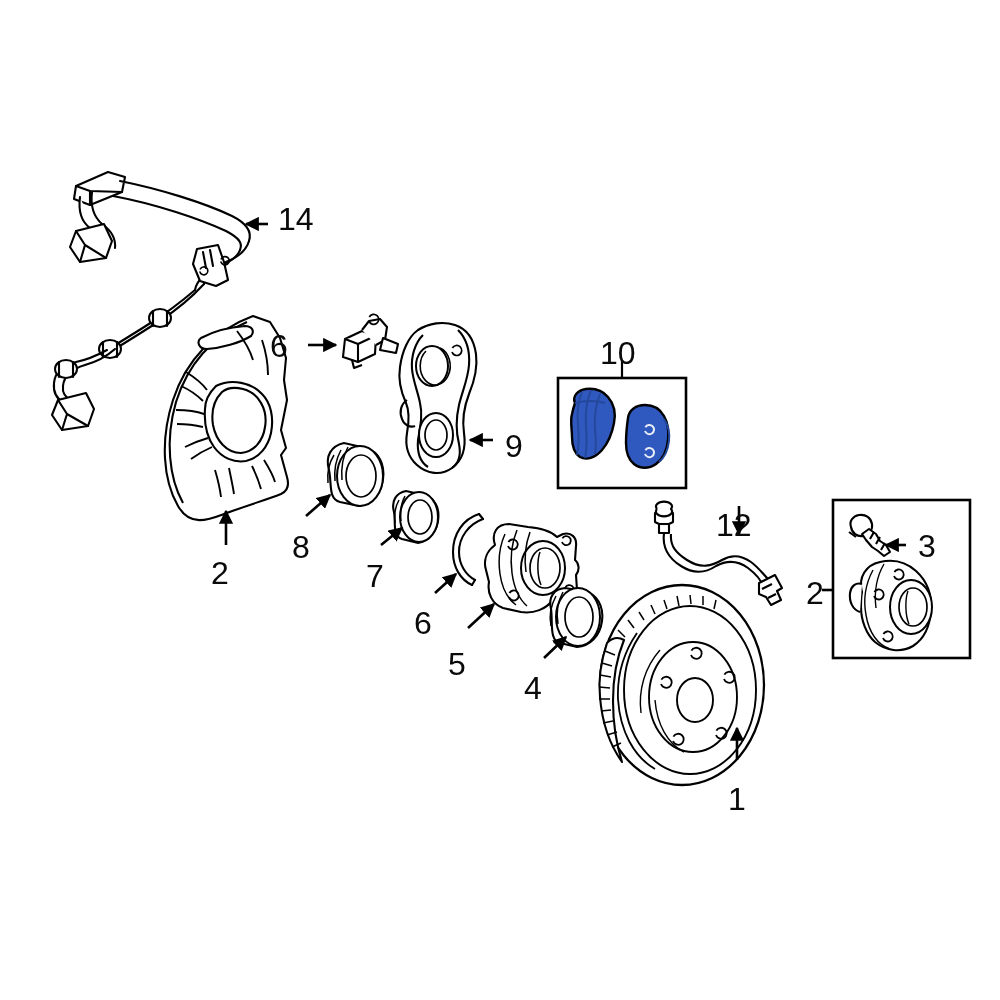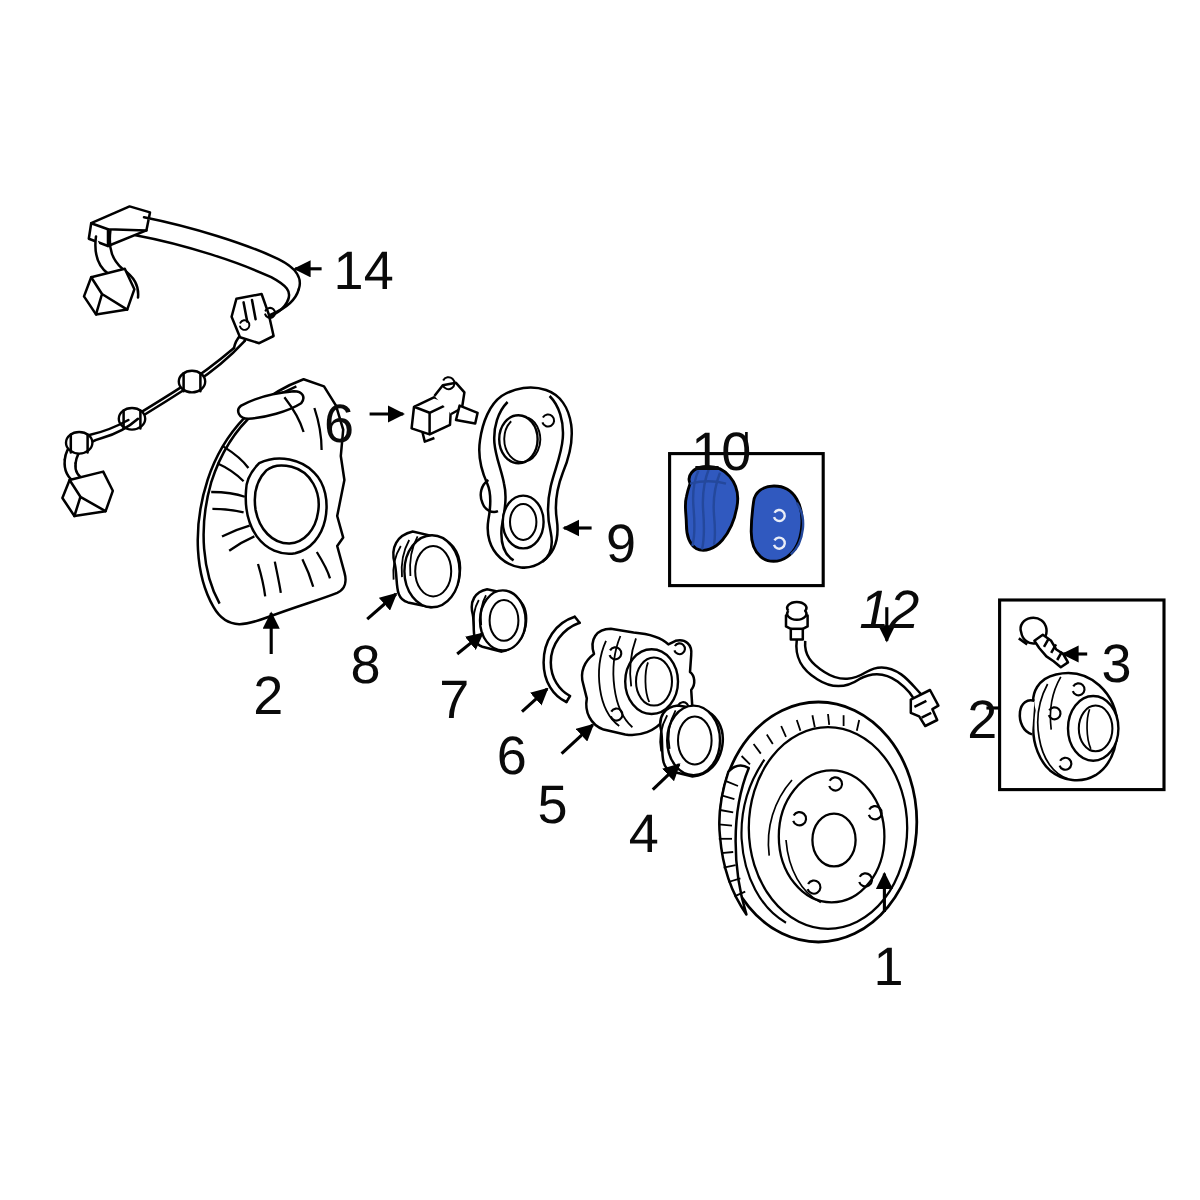--- a/index.html
+++ b/index.html
@@ -3,21 +3,21 @@
 <meta charset="utf-8">
 <title>Brake Parts Diagram</title>
 <style>
   html,body{margin:0;padding:0;background:#ffffff;}
   body{width:1000px;height:1000px;font-family:"Liberation Sans",sans-serif;overflow:hidden;}
   #stage{position:relative;width:1000px;height:1000px;background:#fff;}
   #art{position:absolute;left:0;top:0;width:1000px;height:1000px;}
   .callout{
     position:absolute;
     font-family:"Liberation Sans",sans-serif;
-    font-size:45px;
+    font-size:32px;
     font-weight:400;
     color:#0a0a0a;
     line-height:1;
     letter-spacing:0px;
     white-space:nowrap;
     user-select:none;
   }
 </style>
 </head>
 <body>
@@ -374,19 +374,19 @@
 
   <div class="callout" style="left:728px;top:783px;">1</div>
   <div class="callout" style="left:806px;top:577px;">2</div>
   <div class="callout" style="left:918px;top:530px;">3</div>
   <div class="callout" style="left:524px;top:672px;">4</div>
   <div class="callout" style="left:448px;top:648px;">5</div>
   <div class="callout" style="left:414px;top:607px;">6</div>
   <div class="callout" style="left:366px;top:560px;">7</div>
   <div class="callout" style="left:292px;top:531px;">8</div>
   <div class="callout" style="left:505px;top:430px;">9</div>
-  <div class="callout" style="left:576px;top:337px;margin-top:17px;">10</div>
+  <div class="callout" style="left:600px;top:337px;">10</div>
   <div class="callout" style="left:211px;top:557px;">2</div>
-  <div class="callout" style="left:716px;top:485px;font-style:italic;">12</div>
+  <div class="callout" style="left:716px;top:509px;">12</div>
   <div class="callout" style="left:270px;top:330px;">6</div>
   <div class="callout" style="left:278px;top:203px;">14</div>
 
 </div>
 
 </body></html>

